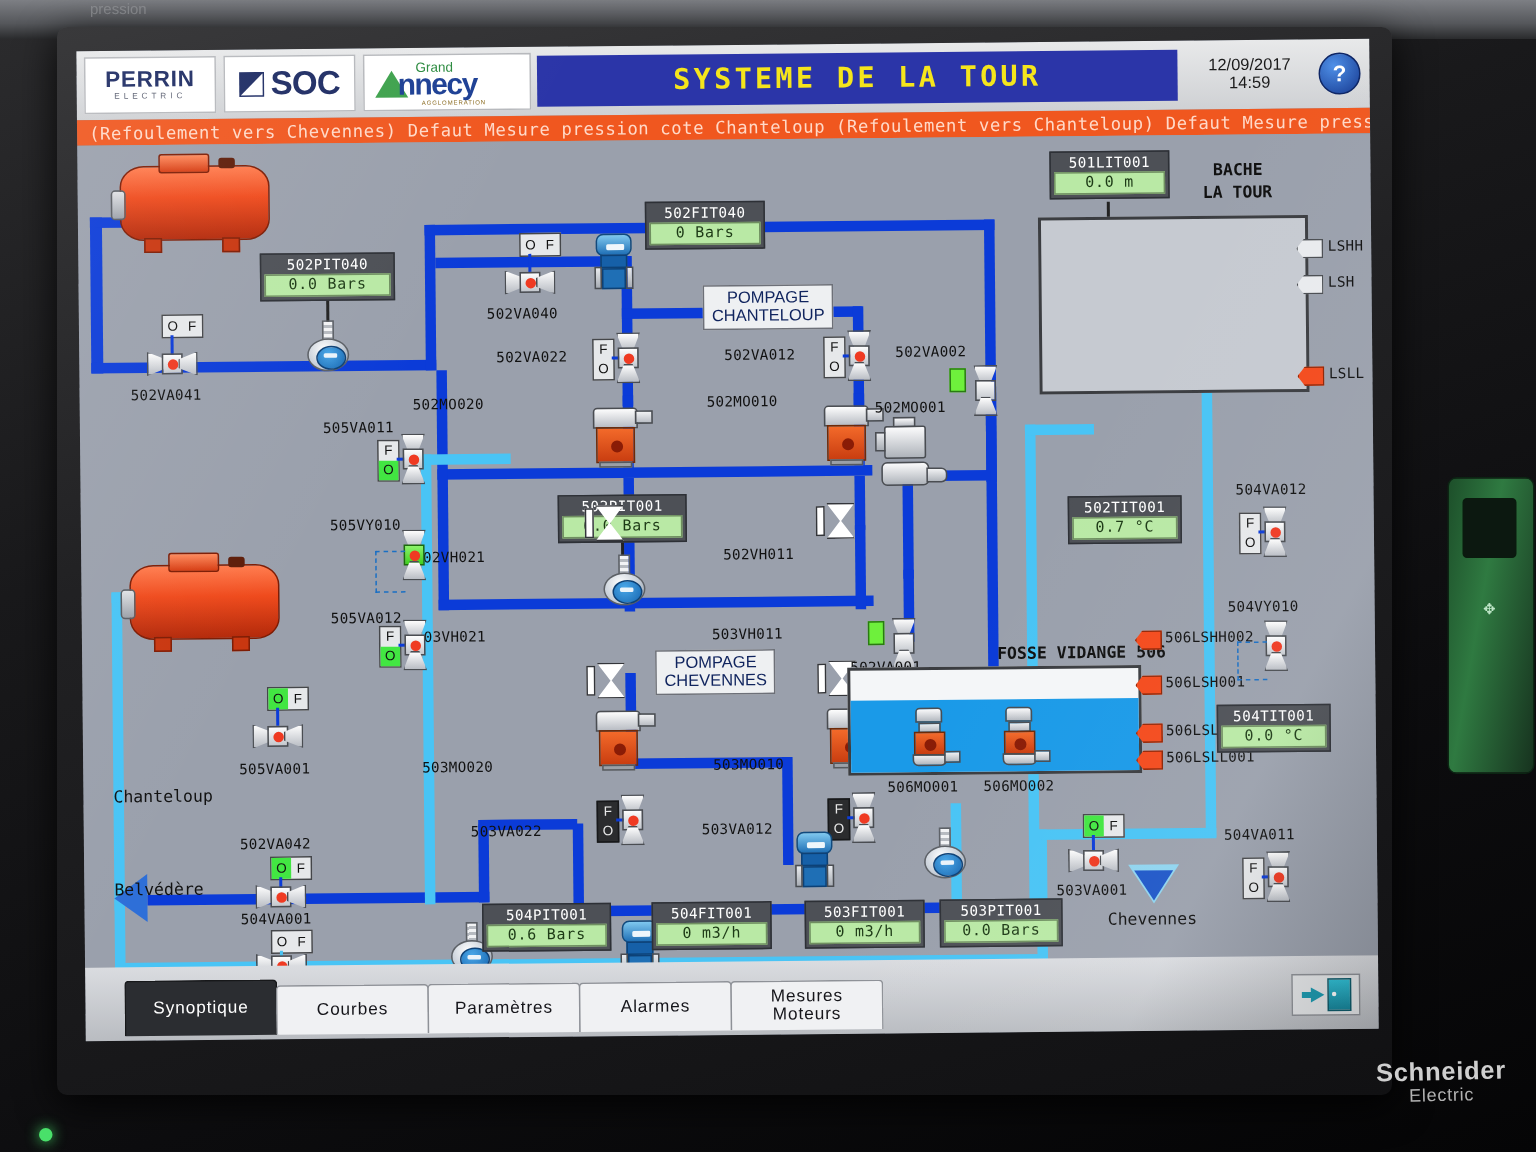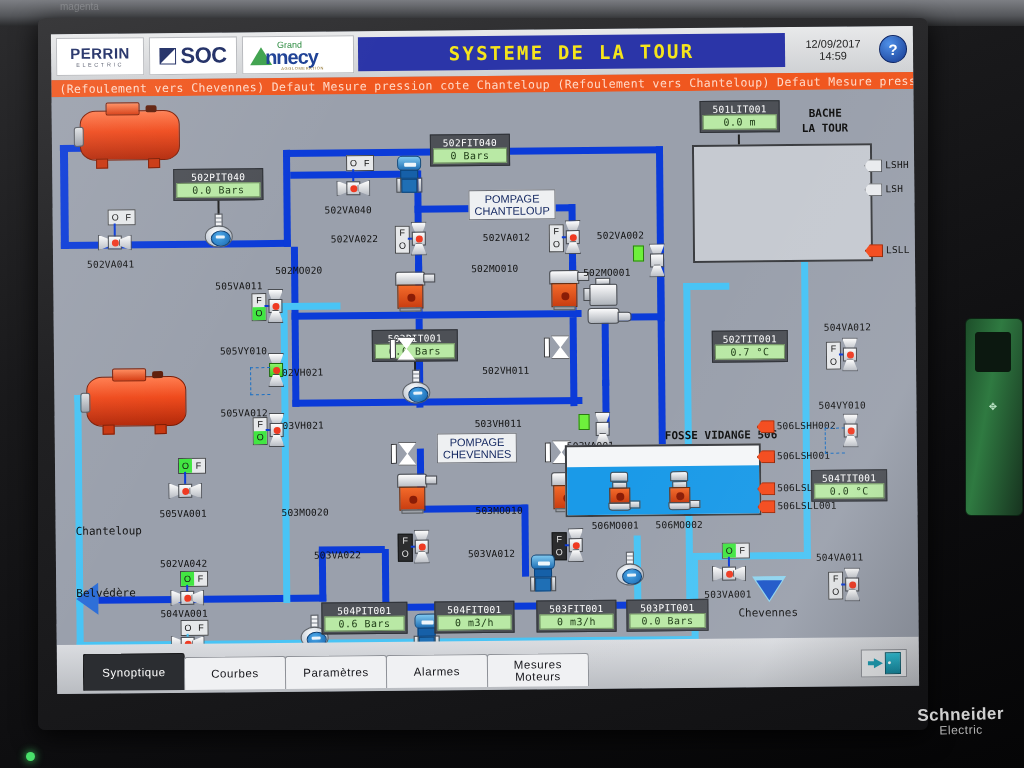--- a/index.html
+++ b/index.html
@@ -245,21 +245,21 @@
       border:1px solid #0d5b6b;margin-left:2px;position:relative;}
   .exitbtn .door:after{content:"";position:absolute;left:2px;top:8px;width:3px;height:3px;
       border-radius:50%;background:#fff;}
 </style>
 </head>
 <body>
 
 <div id="photo">
 
   <div id="topstrip">
-    <span class="wm">magenta</span>
+    <span class="wm">pression</span>
   </div>
 
   <div id="bezel"></div>
 
   <div id="sidedev">
     <div class="scr"></div>
     <div class="knob">✥</div>
   </div>
 
   <div id="schneider">

